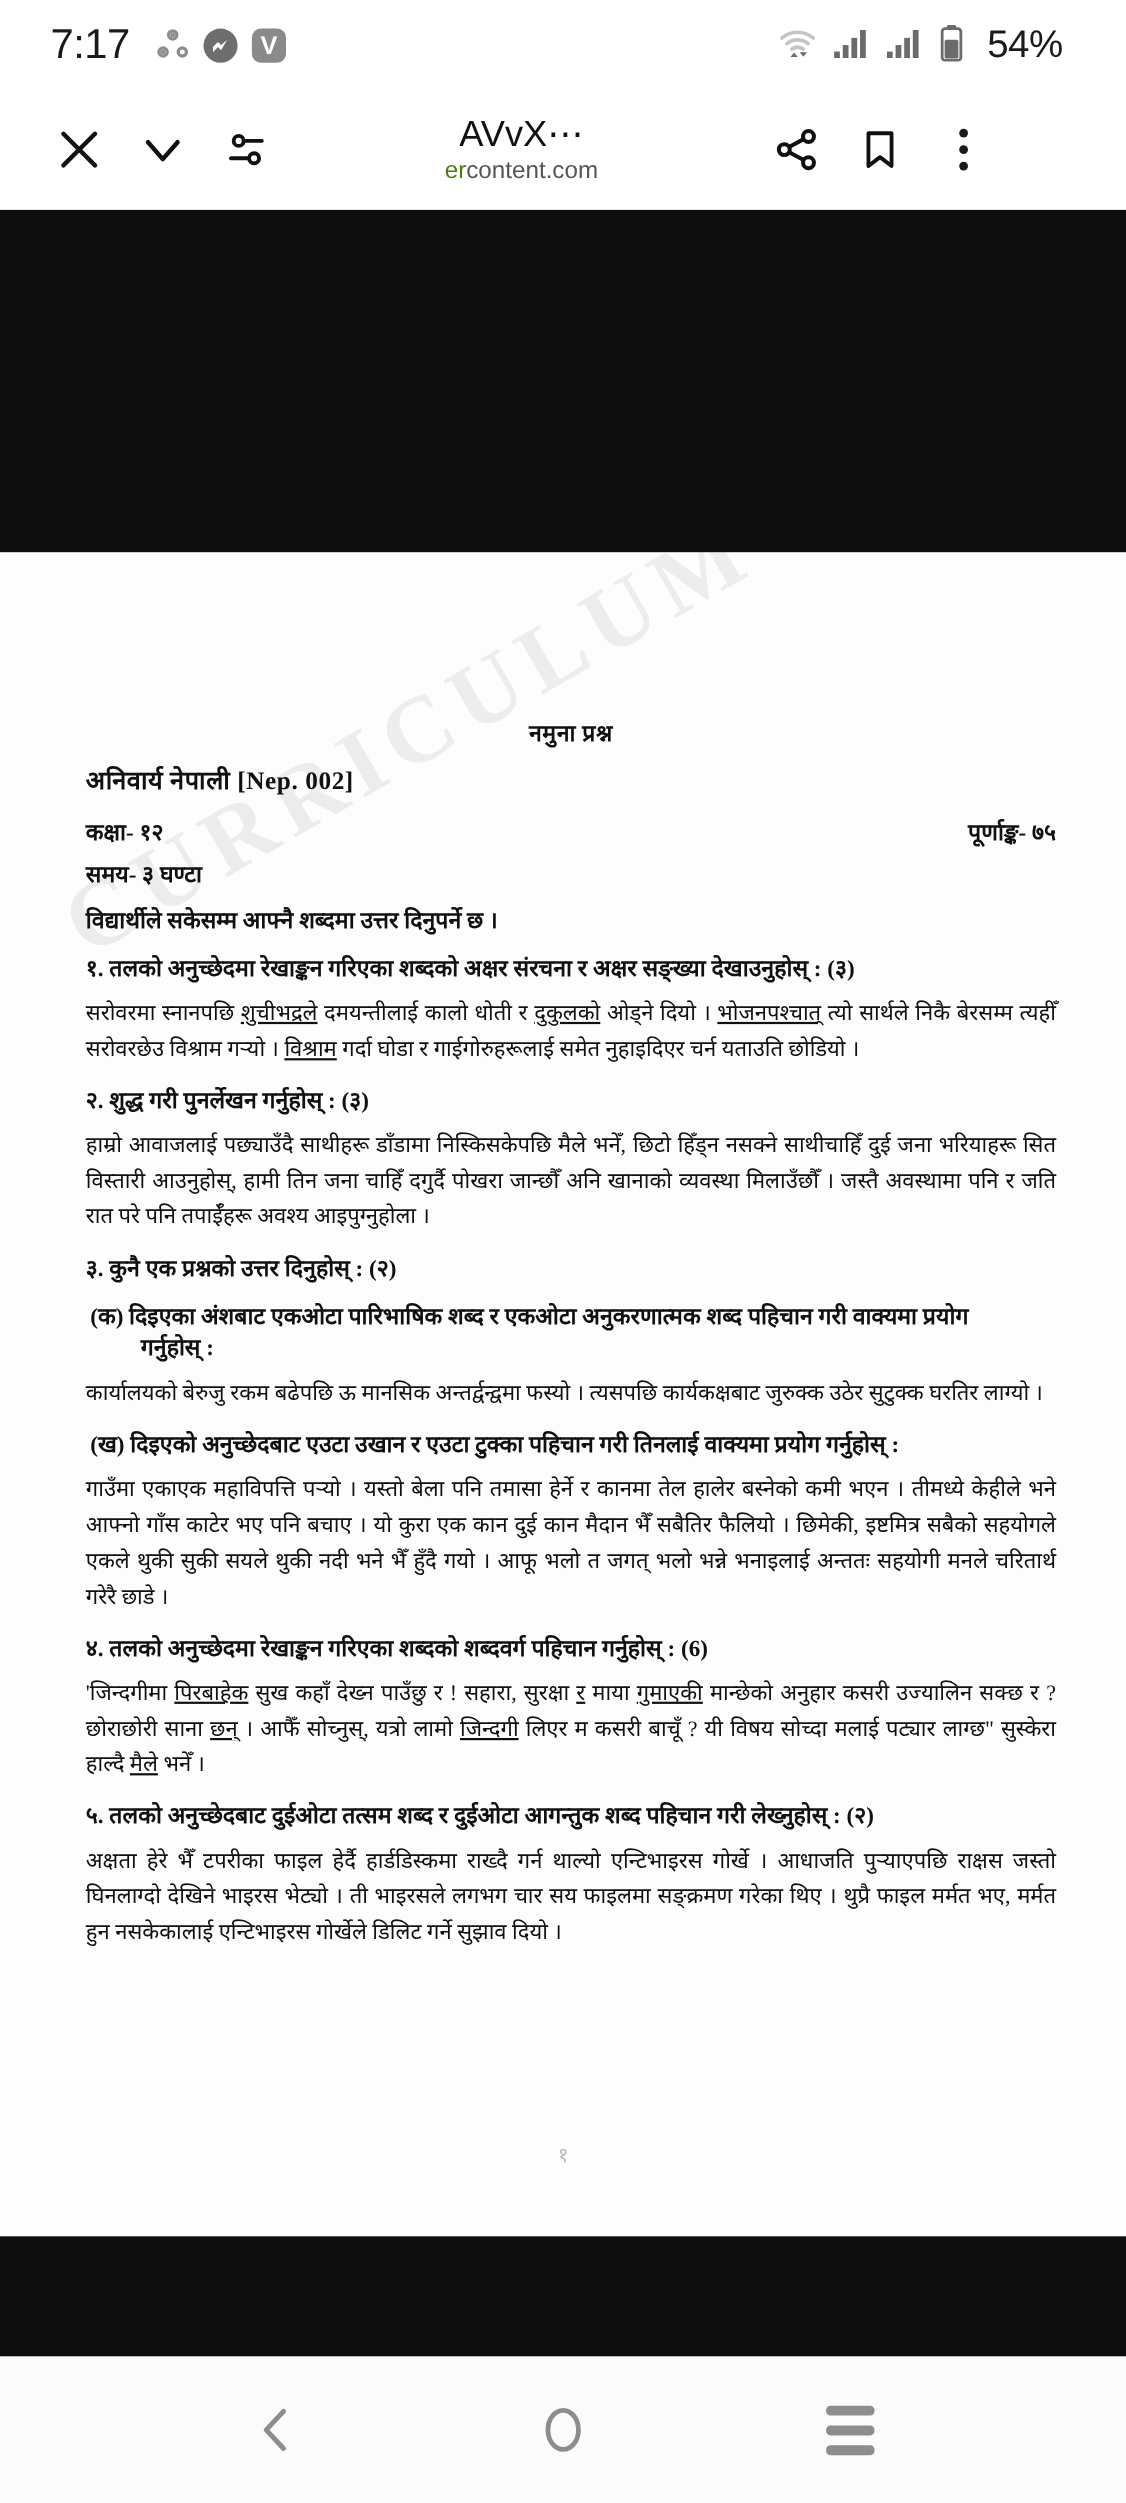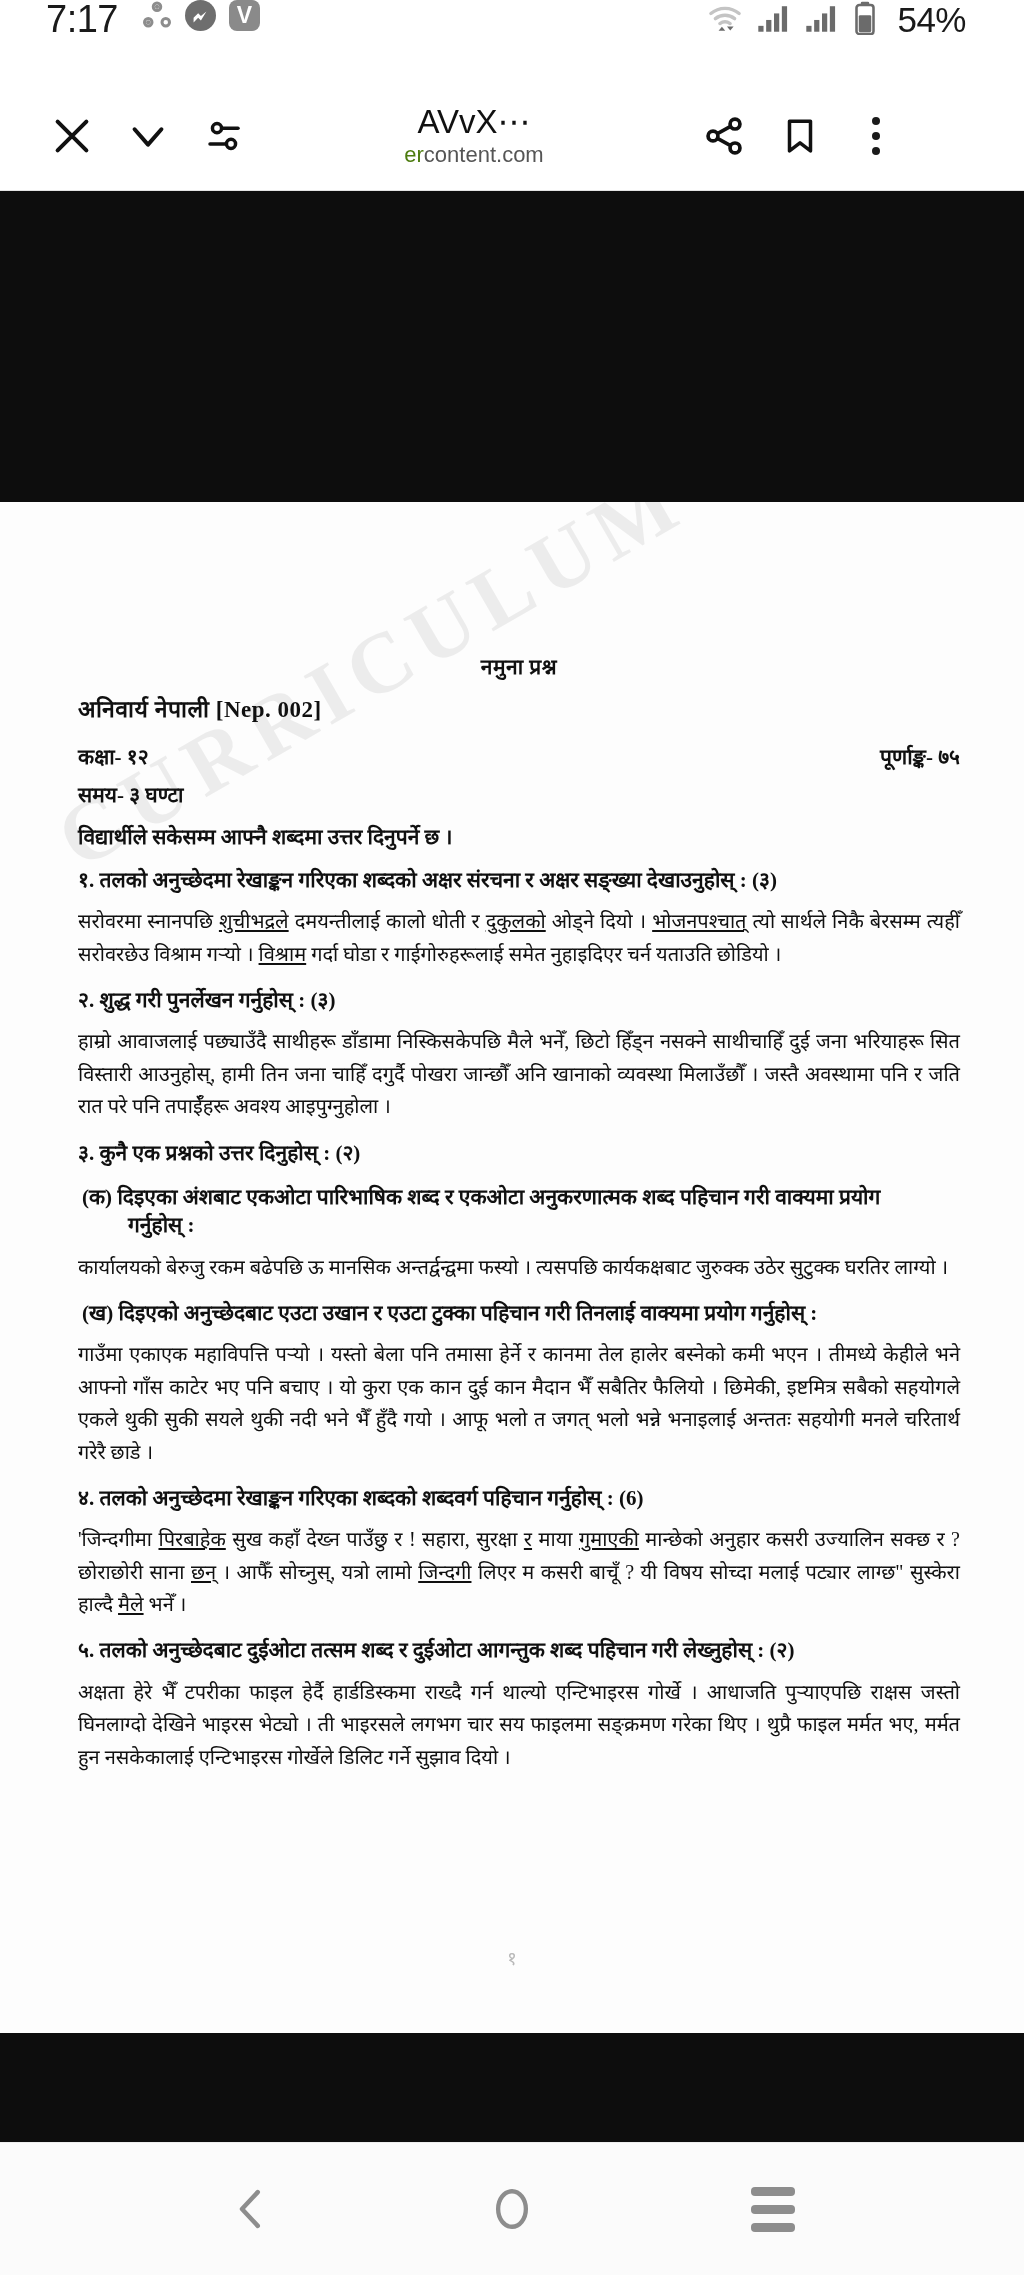--- a/index.html
+++ b/index.html
@@ -7,21 +7,21 @@
   body {
     font-family:"Liberation Sans", sans-serif;
     background:#ffffff;
     overflow:hidden;
     position:relative;
   }
 
   
   .statusbar{
     height:82px; width:1000px;
-    display:flex; align-items:flex-start;
+    display:flex; align-items:center;
     padding:0 34px 0 46px;
     background:#ffffff;
   }
   .sb-clock{
     font-size:38px; font-weight:400; color:#1a1a1a;
     letter-spacing:-0.5px; line-height:1;
   }
   .sb-left-icons{ display:flex; align-items:center; gap:13px; margin-left:24px; }
   .sb-spacer{ flex:1; }
   .sb-right{ display:flex; align-items:center; gap:14px; }

